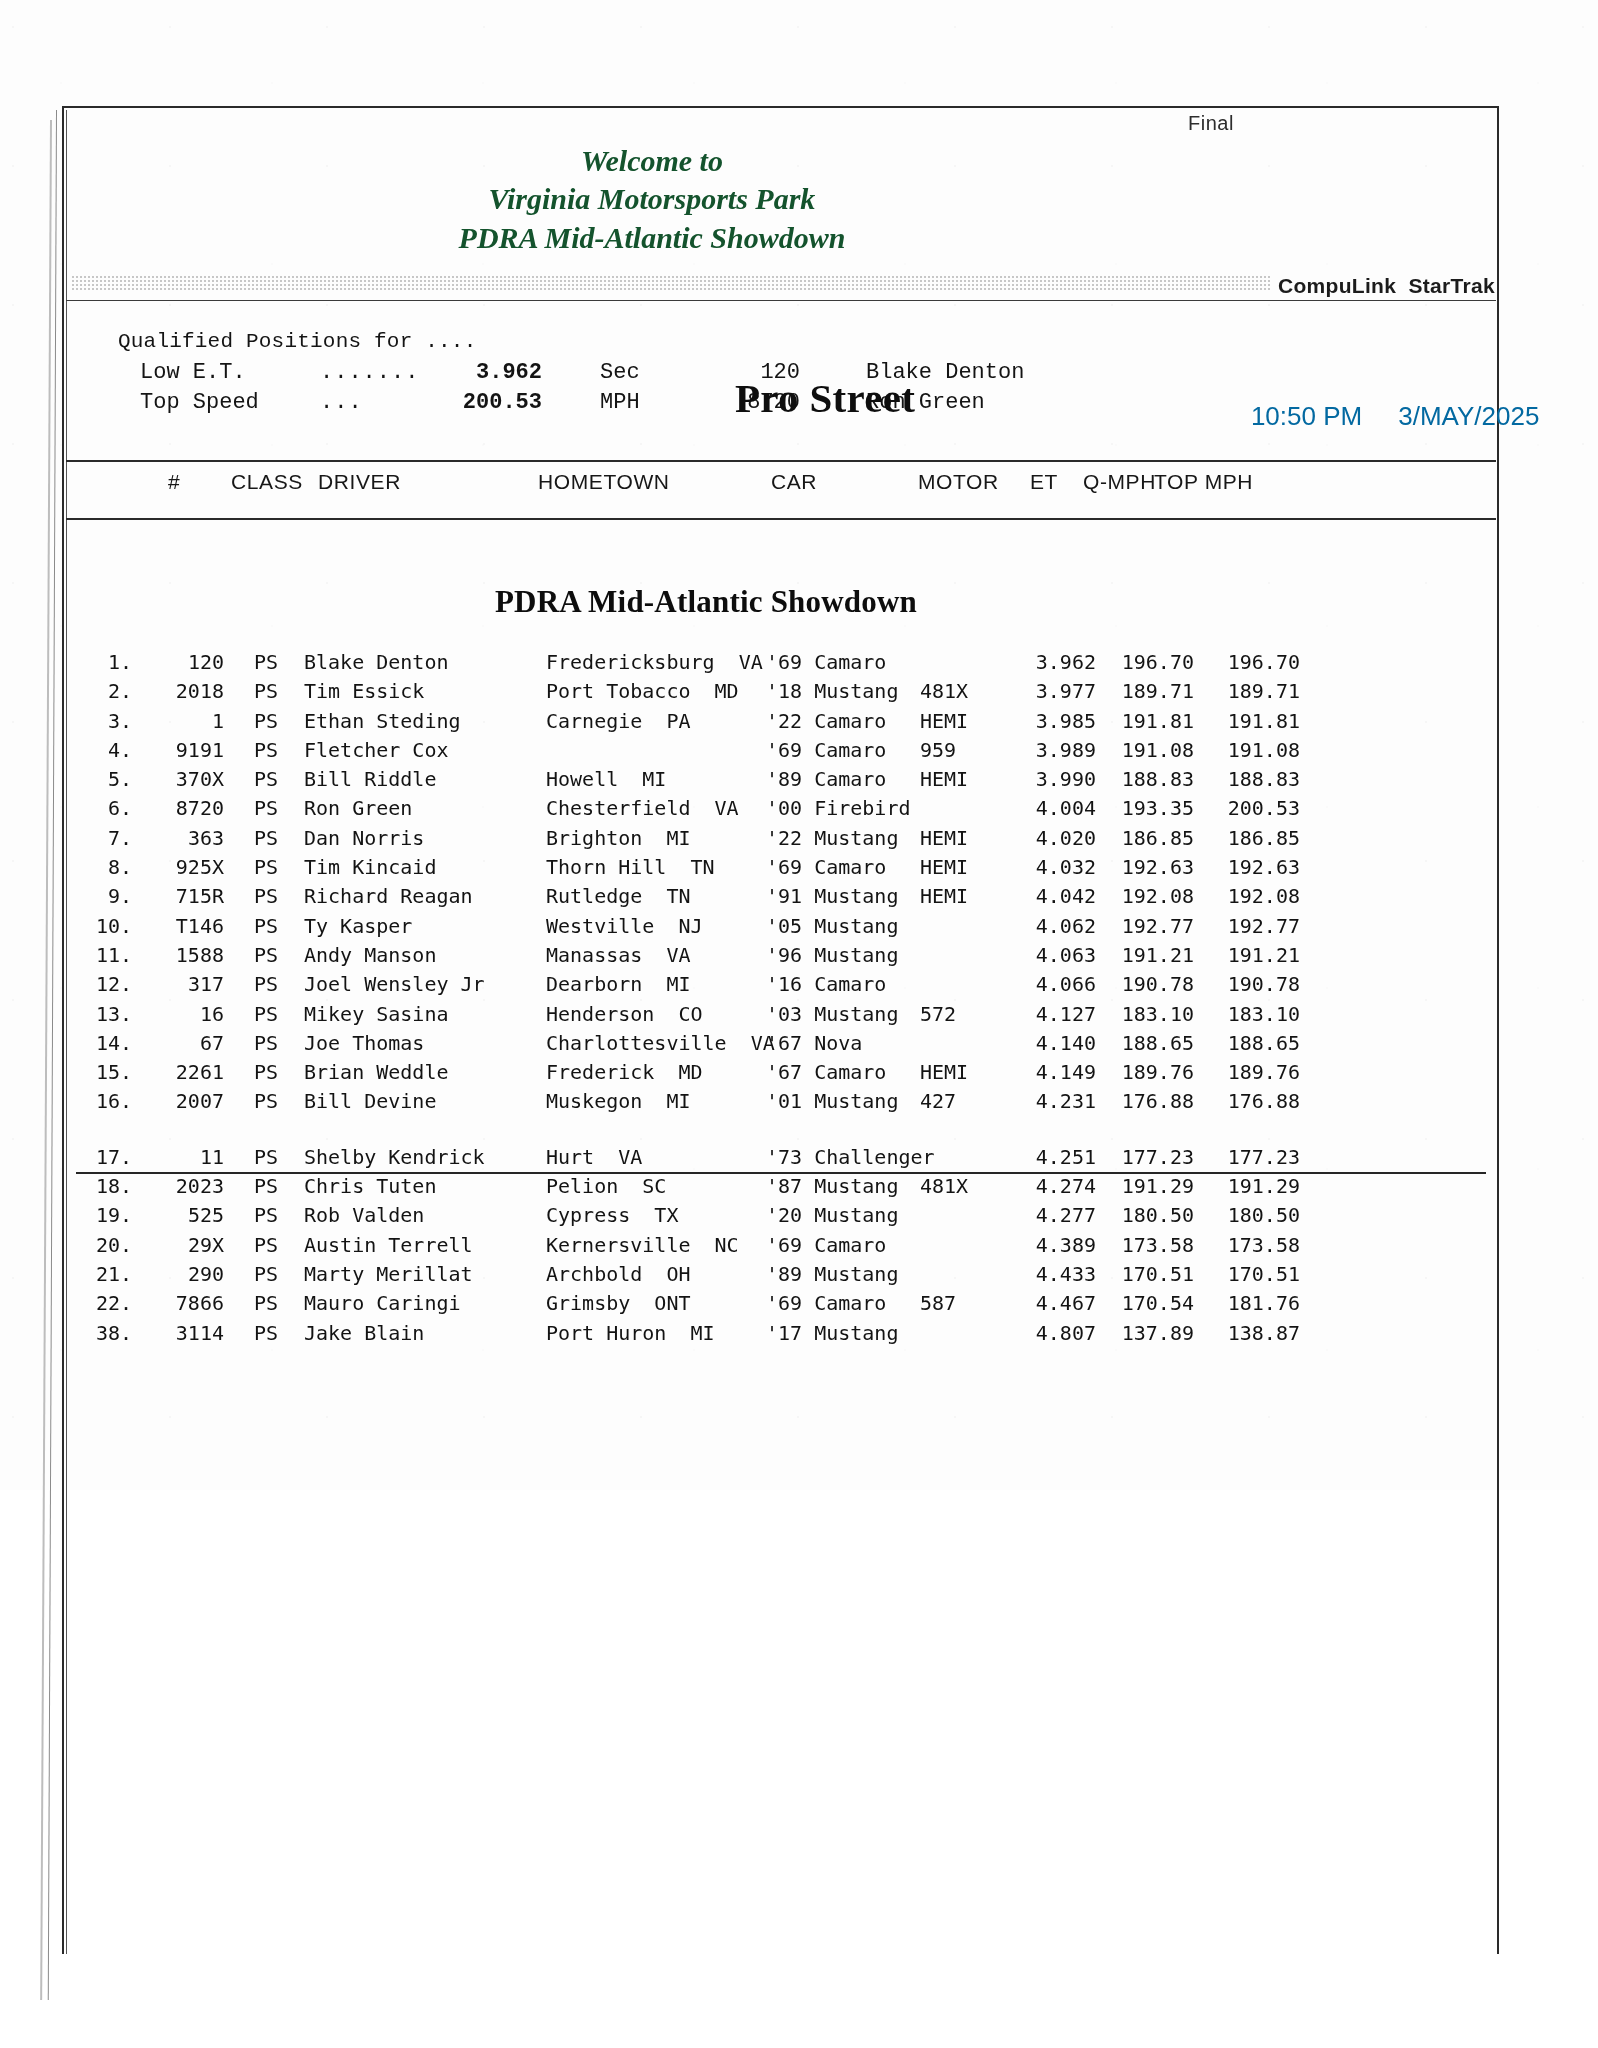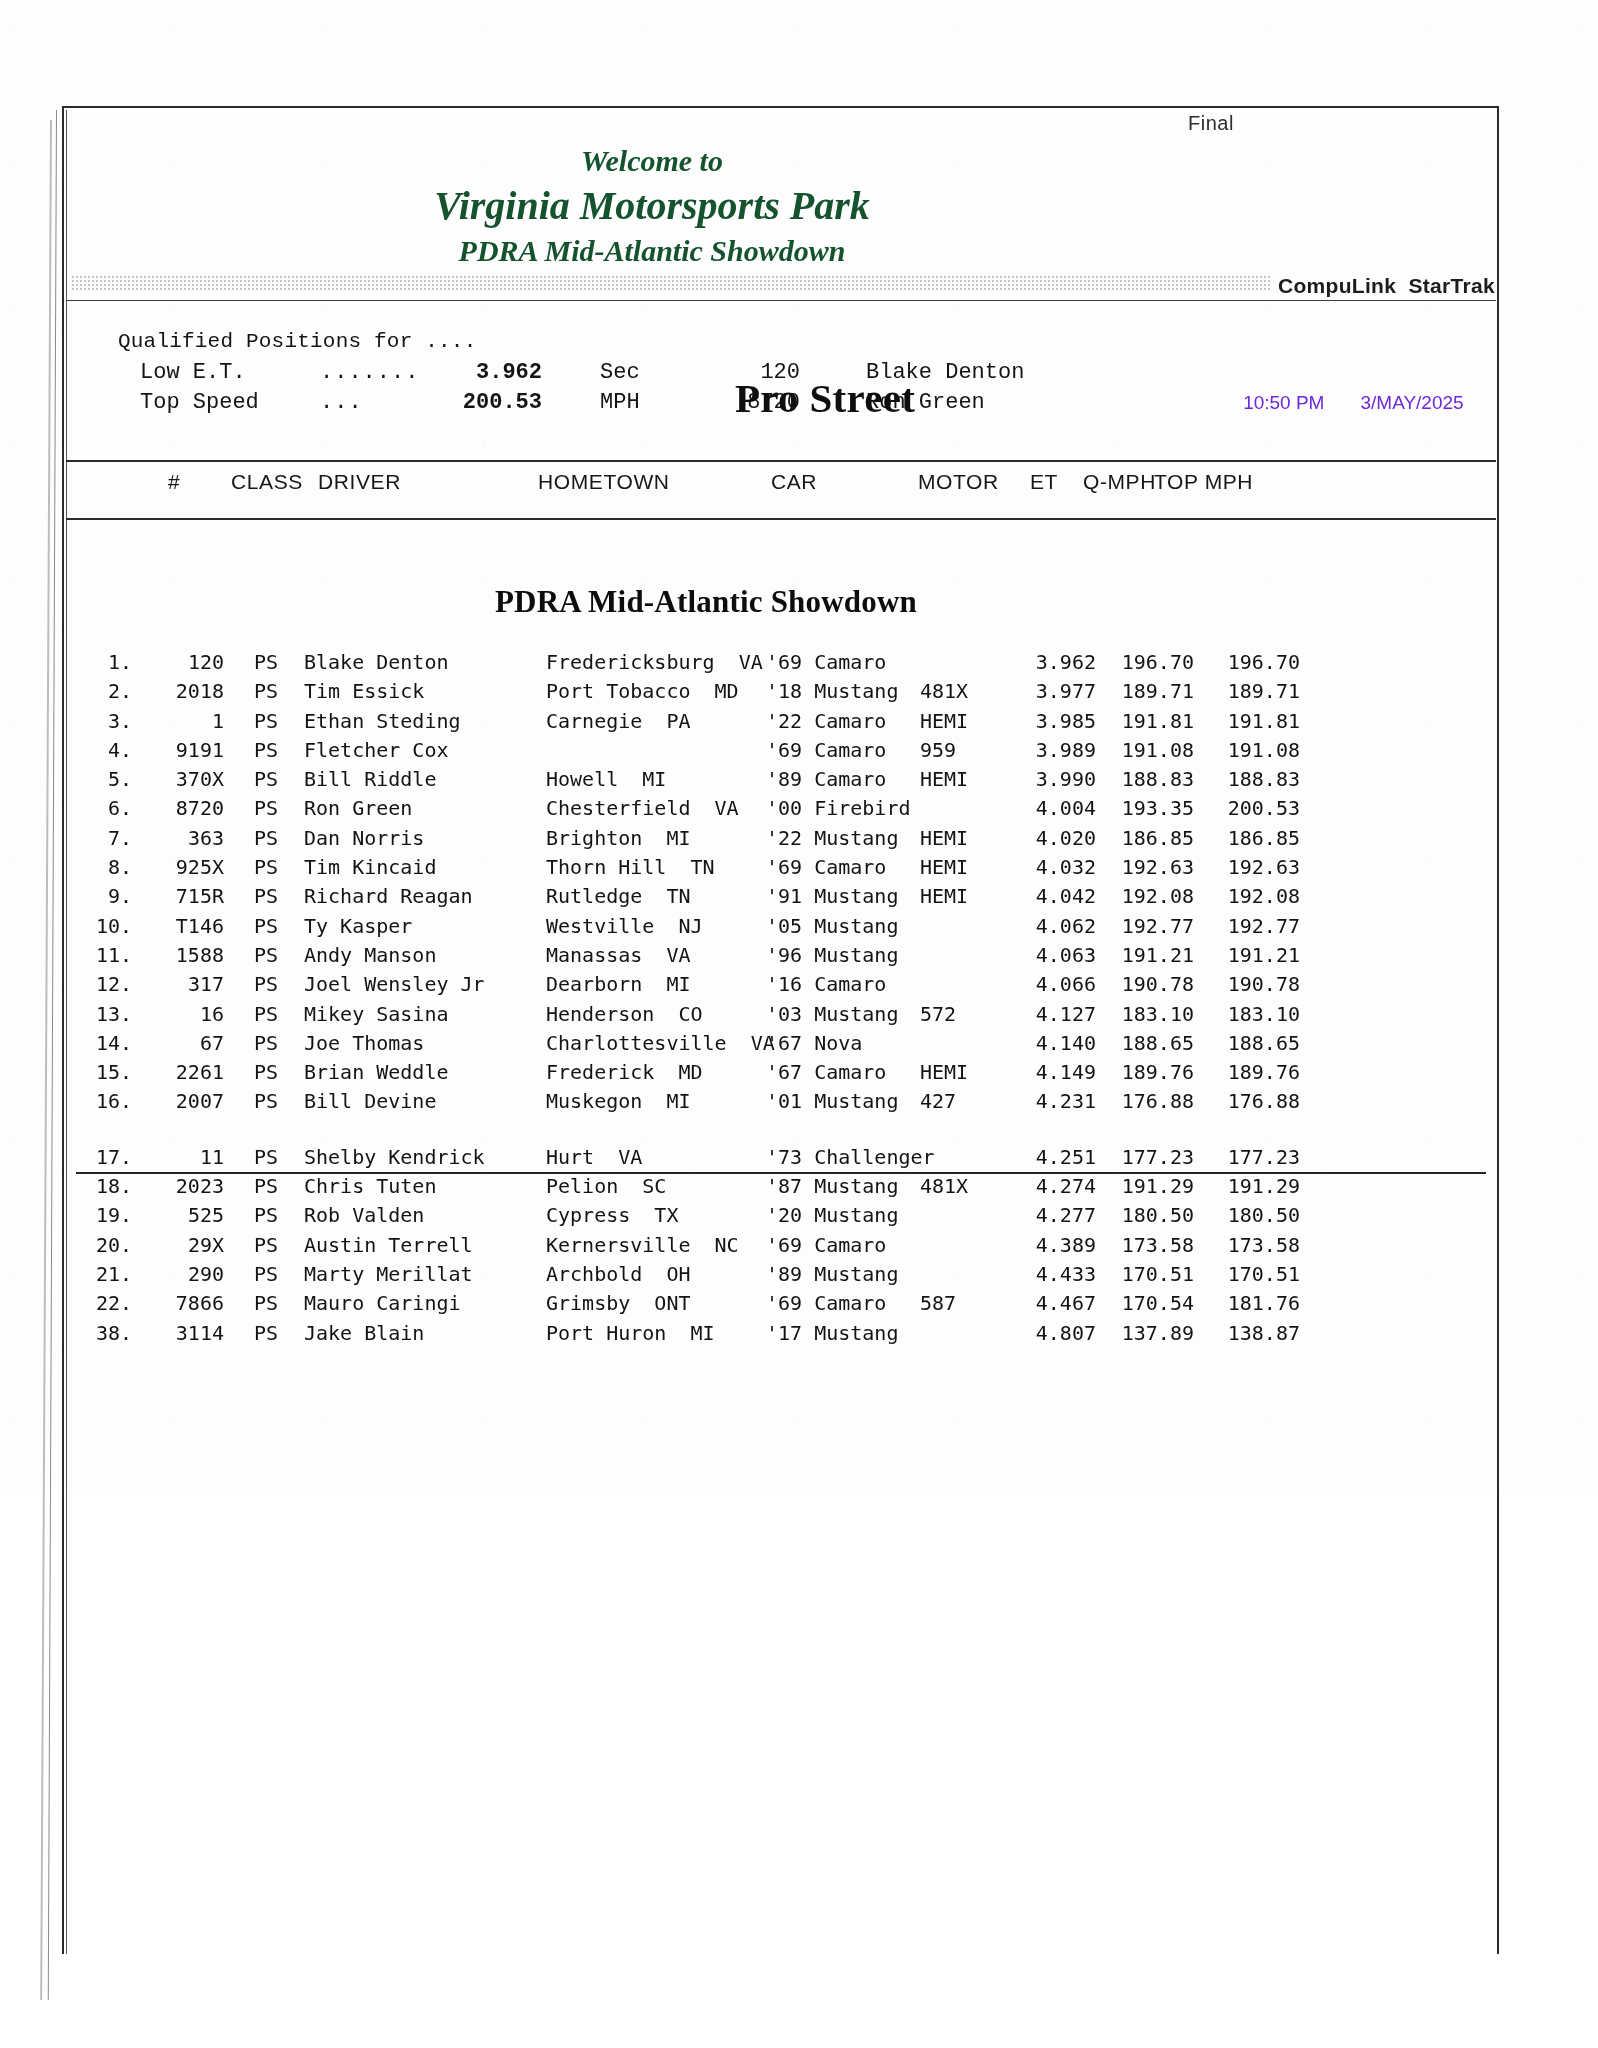--- a/index.html
+++ b/index.html
@@ -82,21 +82,21 @@
     top: 142px;
     width: 1180px;
     text-align: center;
     font-family: "Liberation Serif", serif;
     font-style: italic;
     font-weight: bold;
     color: #14532d;
     line-height: 1.28;
   }
   #welcome-block .w-line1 { font-size: 30px; }
-  #welcome-block .w-line2 { font-size: 40px; }
+  #welcome-block .w-line2 { font-size: 30px; }
   #welcome-block .w-line3 { font-size: 30px; }
 
   
   #dither-band {
     position: absolute;
     left: 72px;
     top: 276px;
     width: 1200px;
     height: 16px;
     background-image:
@@ -166,22 +166,22 @@
     color: #0e0e0e;
     letter-spacing: 0.3px;
     margin-top: 40px;
   }
 
   #timestamp {
     position: absolute;
     left: 1222px;
     top: 370px;
     font-family: "Liberation Sans", sans-serif;
-    font-size: 19px;
-    color: #6d28d9;
+    font-size: 26px;
+    color: #0369a1;
     white-space: pre;
   }
   #timestamp .ts-time { margin-right: 36px; }
 
   
   #rule-headtop {
     position: absolute;
     left: 66px;
     top: 460px;
     width: 1430px;

